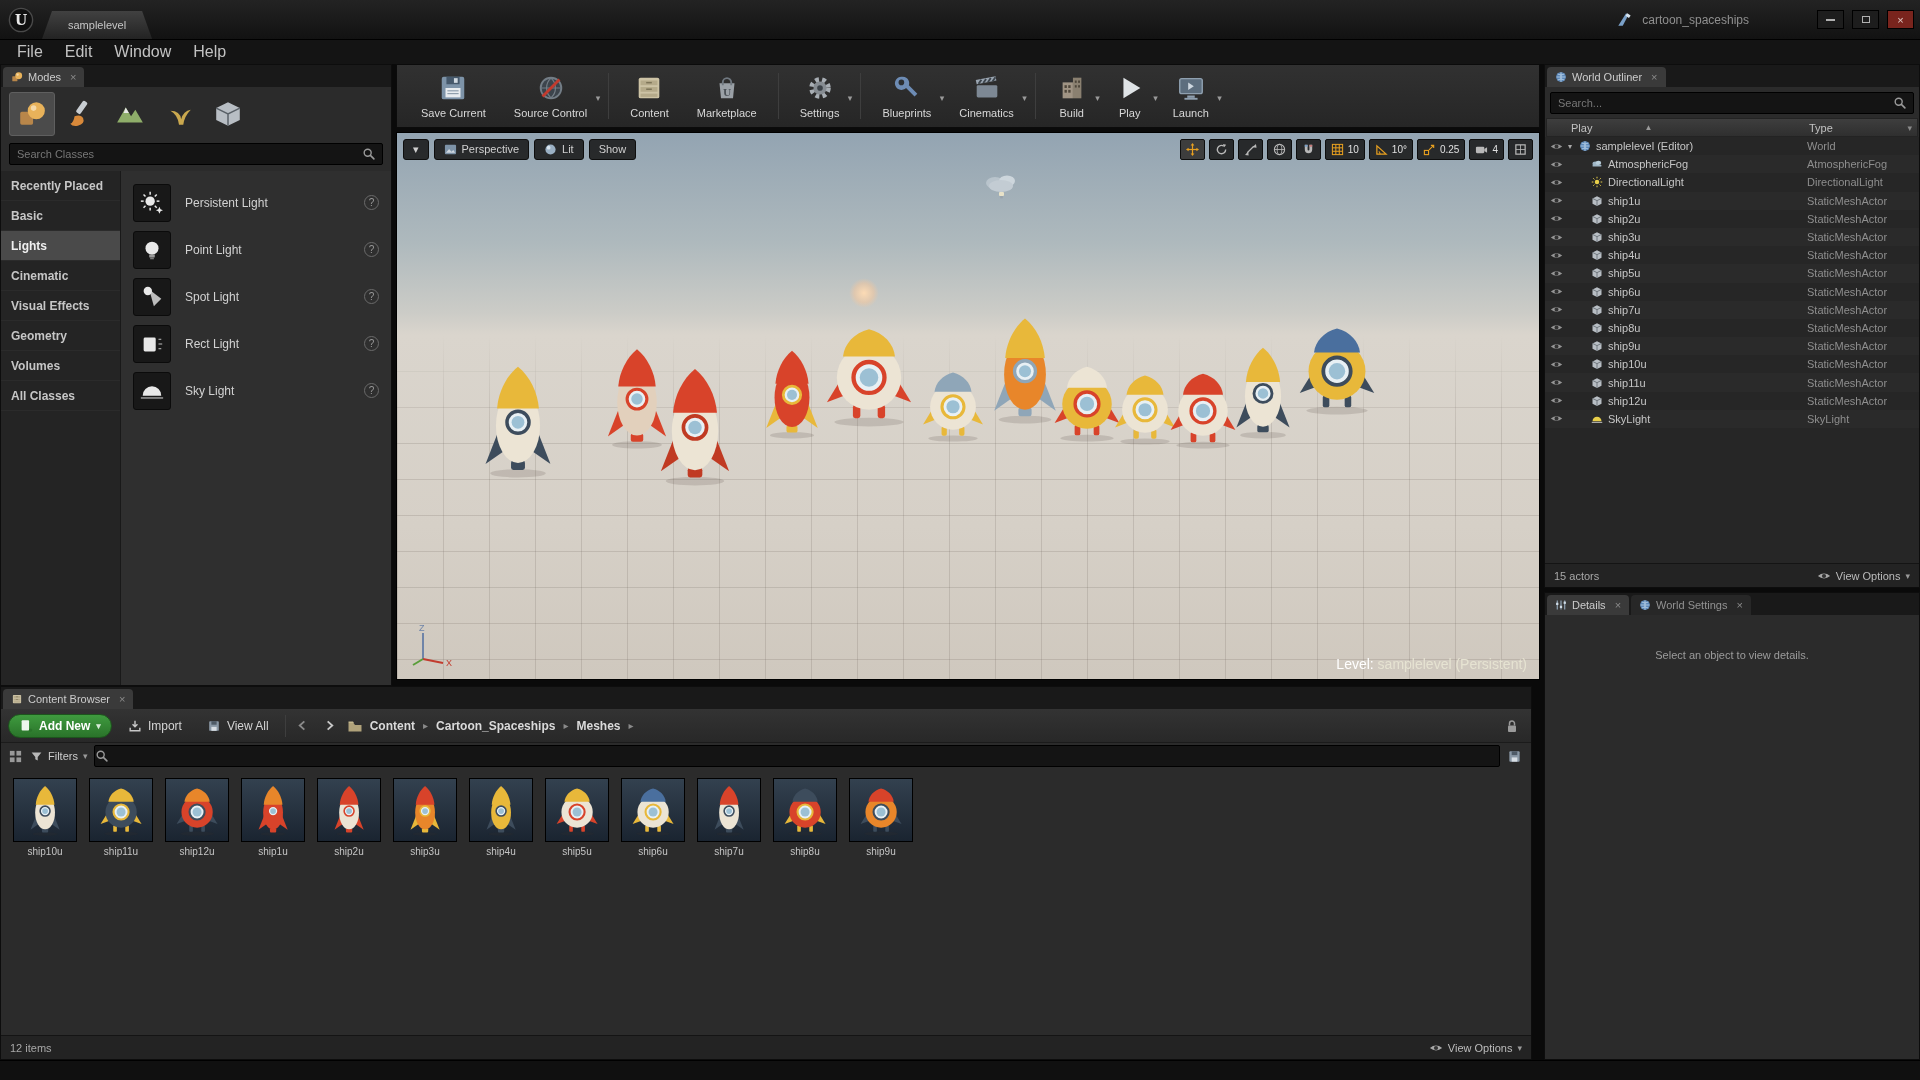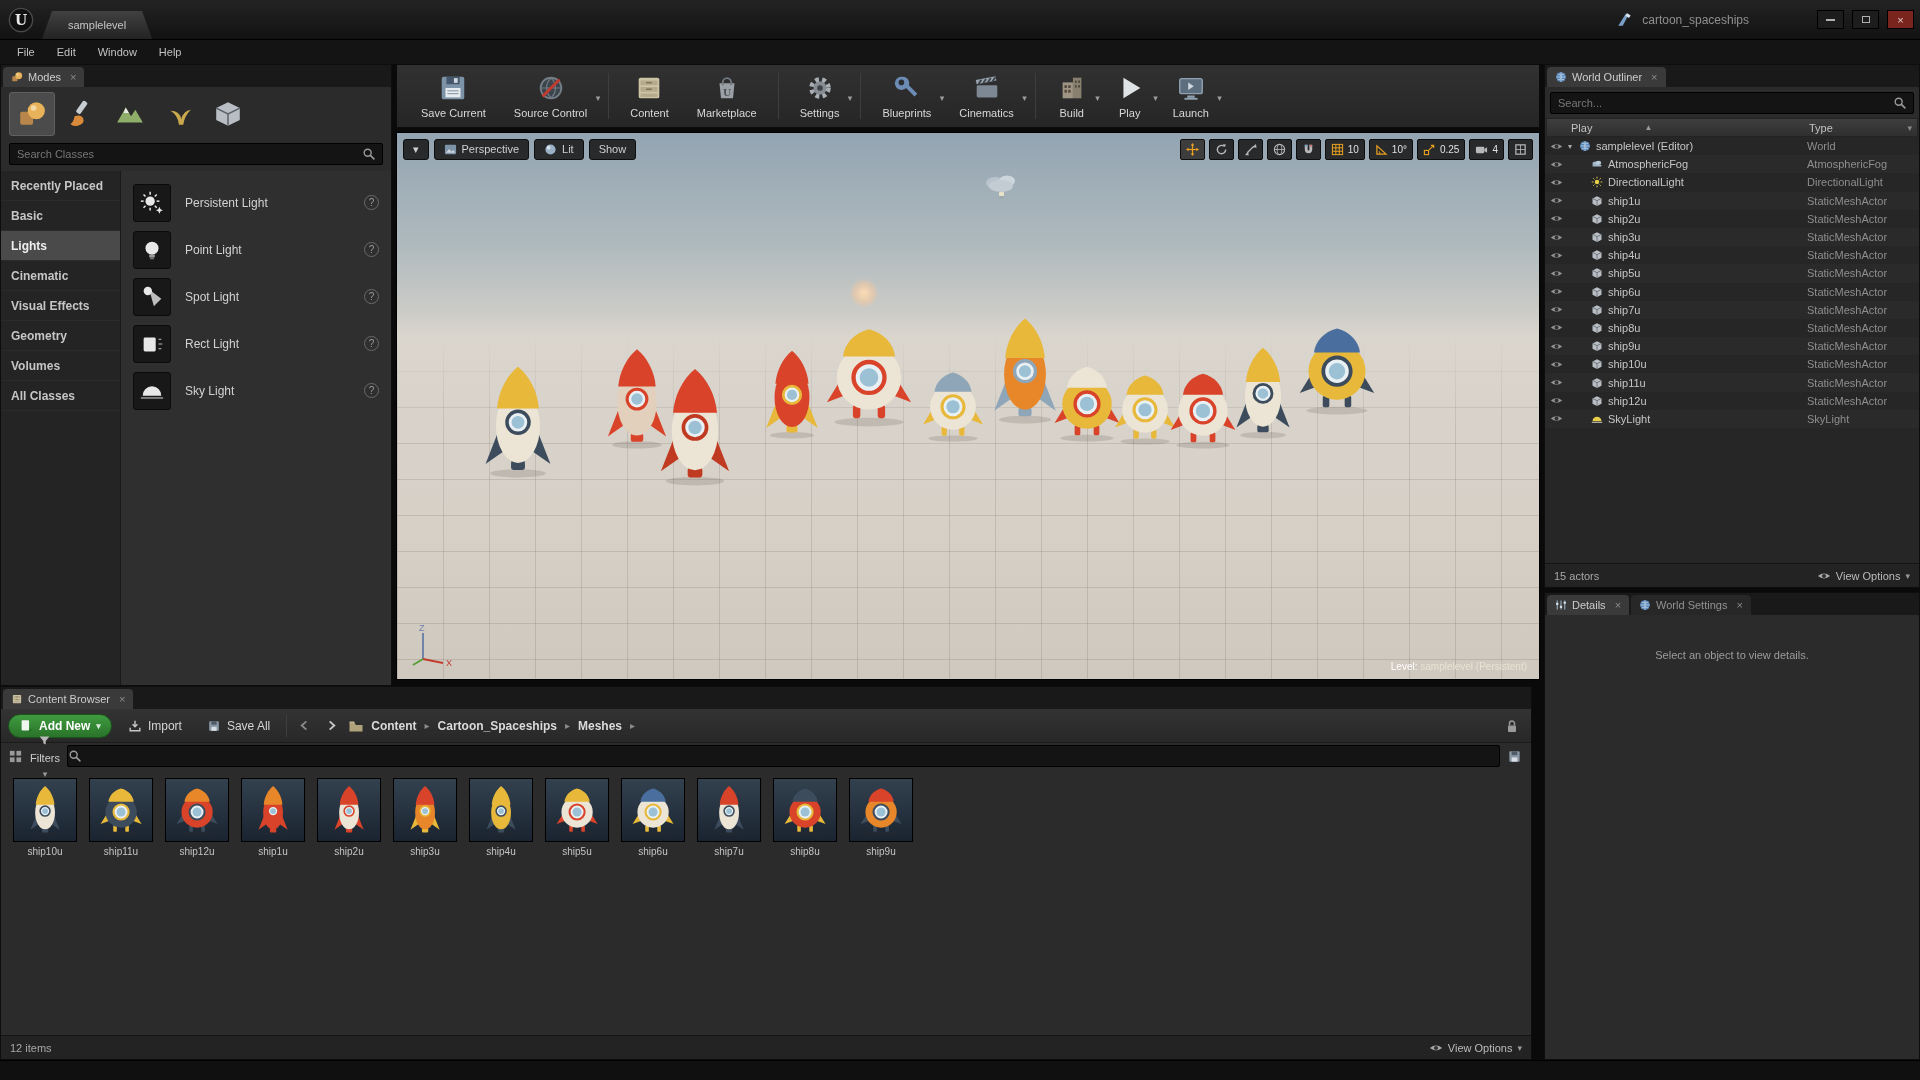--- a/index.html
+++ b/index.html
@@ -15,21 +15,21 @@
 #title-right{margin-left:auto;display:flex;align-items:center;gap:8px;height:100%;padding-right:6px;}
 #project-icon{width:18px;height:18px;}
 #project-name{color:#8f8f8f;font-size:12px;margin-right:60px;}
 .winbtn{width:27px;height:19px;display:flex;align-items:center;justify-content:center;background:#1d1d1d;border:1px solid #000;}
 .winbtn .minbar{width:9px;height:2px;background:#b0b0b0;}
 .winbtn .restorebox{width:8px;height:7px;border:1px solid #b0b0b0;}
 .winbtn.close{background:#79241d;color:#e0c8c4;font-size:11px;}
 
 
 #menubar{position:absolute;left:0;top:40px;width:1920px;height:24px;background:#141414;display:flex;align-items:center;padding-left:6px;}
-.menu-item{padding:4px 11px;font-size:11px;color:#c2c2c2;cursor:default;}
+.menu-item{padding:4px 11px;font-size:16px;color:#c2c2c2;cursor:default;}
 
 
 .tabstrip{height:22px;background:#191919;display:flex;align-items:flex-end;padding-left:2px;gap:2px;flex:none;}
 .ptab{height:20px;background:#3a3a3a;border-radius:4px 4px 0 0;display:flex;align-items:center;gap:5px;padding:0 8px;font-size:11px;color:#cccccc;white-space:nowrap;}
 .ptab.inactive{background:#272727;color:#929292;}
 .ptab-ico{width:12px;height:12px;flex:none;}
 .ptab-x{color:#8a8a8a;font-size:11px;margin-left:4px;line-height:1;}
 
 
 #modes-panel{position:absolute;left:0;top:64px;width:392px;height:622px;background:#2b2b2b;display:flex;flex-direction:column;border:1px solid #0d0d0d;}
@@ -72,21 +72,21 @@
 .vp-spacer{flex:1;}
 .vp-tool{height:21px;min-width:23px;background:rgba(24,24,24,.88);border:1px solid #0e0e0e;display:flex;align-items:center;justify-content:center;gap:4px;padding:0 5px;color:#dddddd;border-radius:2px;}
 .vp-tool.active{background:#3d3d3d;}
 .vp-tool svg{width:13px;height:13px;}
 .vp-tool .val{font-size:10px;color:#e0e0e0;}
 #vp-ships{position:absolute;inset:0;}
 .ship{position:absolute;transform:translate(-50%,-100%);}
 .ship svg{width:100%;height:100%;}
 #vp-skygizmo{position:absolute;width:46px;height:34px;}
 #vp-pointlight{position:absolute;width:30px;height:30px;border-radius:50%;background:radial-gradient(circle,rgba(255,220,180,.95) 0%,rgba(255,200,150,.45) 45%,transparent 70%);}
-#vp-level{position:absolute;right:12px;bottom:7px;font-size:10px;color:#e6e3d2;z-index:4;}
+#vp-level{position:absolute;right:12px;bottom:7px;font-size:14px;color:#e6e3d2;z-index:4;}
 #vp-level .lv{color:#ffffff;}
 #vp-axis{position:absolute;left:12px;bottom:10px;width:48px;height:46px;z-index:4;}
 
 
 #outliner-panel{position:absolute;left:1544px;top:64px;width:376px;height:524px;background:#2b2b2b;display:flex;flex-direction:column;border:1px solid #0d0d0d;}
 #ol-search{margin:5px 5px 4px;flex:none;}
 #ol-header{height:19px;margin:0 1px;background:linear-gradient(#3e3e3e,#2f2f2f);border:1px solid #232323;display:flex;align-items:center;position:relative;font-size:11px;color:#c2c2c2;padding-left:24px;flex:none;}
 #ol-header .sort{color:#9a9a9a;font-size:8px;margin-left:52px;}
 #ol-header .type-col{position:absolute;left:262px;}
 #ol-header .colcfg{position:absolute;right:5px;color:#8a8a8a;font-size:9px;}
@@ -118,21 +118,21 @@
 .cb-btn .cico{width:14px;height:14px;}
 .cb-sep{width:1px;height:22px;background:#1a1a1a;border-right:1px solid #3e3e3e;flex:none;}
 .nav-arrow{width:20px;height:20px;display:flex;align-items:center;justify-content:center;}
 .nav-arrow svg{width:13px;height:13px;}
 #cb-folder{width:16px;height:16px;}
 #cb-breadcrumb{display:flex;align-items:center;gap:8px;font-size:12px;font-weight:bold;color:#dadada;}
 .crumb-sep{color:#8a8a8a;font-size:10px;font-weight:normal;}
 #cb-lock{margin-left:auto;width:16px;height:16px;margin-right:4px;}
 #cb-filterrow{height:26px;display:flex;align-items:center;gap:7px;padding:0 7px;flex:none;}
 #cb-viewtoggle{width:15px;height:15px;}
-#cb-filters{display:flex;align-items:center;gap:5px;color:#cccccc;font-size:11px;flex-direction:column;}
+#cb-filters{display:flex;align-items:center;gap:5px;color:#cccccc;font-size:11px;}
 #cb-filters .fico{width:13px;height:13px;}
 #cb-filters .fcaret{font-size:9px;color:#9a9a9a;}
 #cb-search{flex:1;}
 #cb-savesearch{width:15px;height:15px;margin-right:2px;}
 #cb-assets{flex:1;padding:9px 11px;display:flex;flex-wrap:wrap;gap:10px;align-content:flex-start;}
 .asset{width:66px;display:flex;flex-direction:column;align-items:center;gap:4px;}
 .asset-thumb{width:64px;height:64px;background:linear-gradient(#33414f,#1a2430);border:1px solid #000;display:flex;align-items:center;justify-content:center;}
 .asset-thumb svg{width:68%;height:84%;}
 .asset-label{font-size:10px;color:#c4c4c4;max-width:66px;overflow:hidden;white-space:nowrap;}
 
@@ -1147,21 +1147,21 @@
       <span>Import</span>
     </div>
     <div class="cb-btn">
       <span class="cico" id="saveall-ico">
           <svg viewBox="0 0 16 16">
             <rect x="2.5" y="2.5" width="11" height="11" rx="1" fill="#8a98a6"></rect>
             <rect x="5" y="2.5" width="6" height="4" fill="#4e5a66"></rect>
             <rect x="5" y="9" width="6" height="4.5" fill="#d8dee4"></rect>
           </svg>
         </span>
-      <span>Save All</span>
+      <span>View All</span>
     </div>
     <div class="cb-sep"></div>
     <div class="nav-arrow" id="back-arrow">
         <svg viewBox="0 0 14 14">
           <path d="M9 2.5 L4 7 L9 11.5" fill="none" stroke="#8a8a8a" stroke-width="2"></path>
         </svg>
       </div>
     <div class="nav-arrow" id="fwd-arrow">
         <svg viewBox="0 0 14 14">
           <path d="M5 2.5 L10 7 L5 11.5" fill="none" stroke="#c8c8c8" stroke-width="2"></path>

